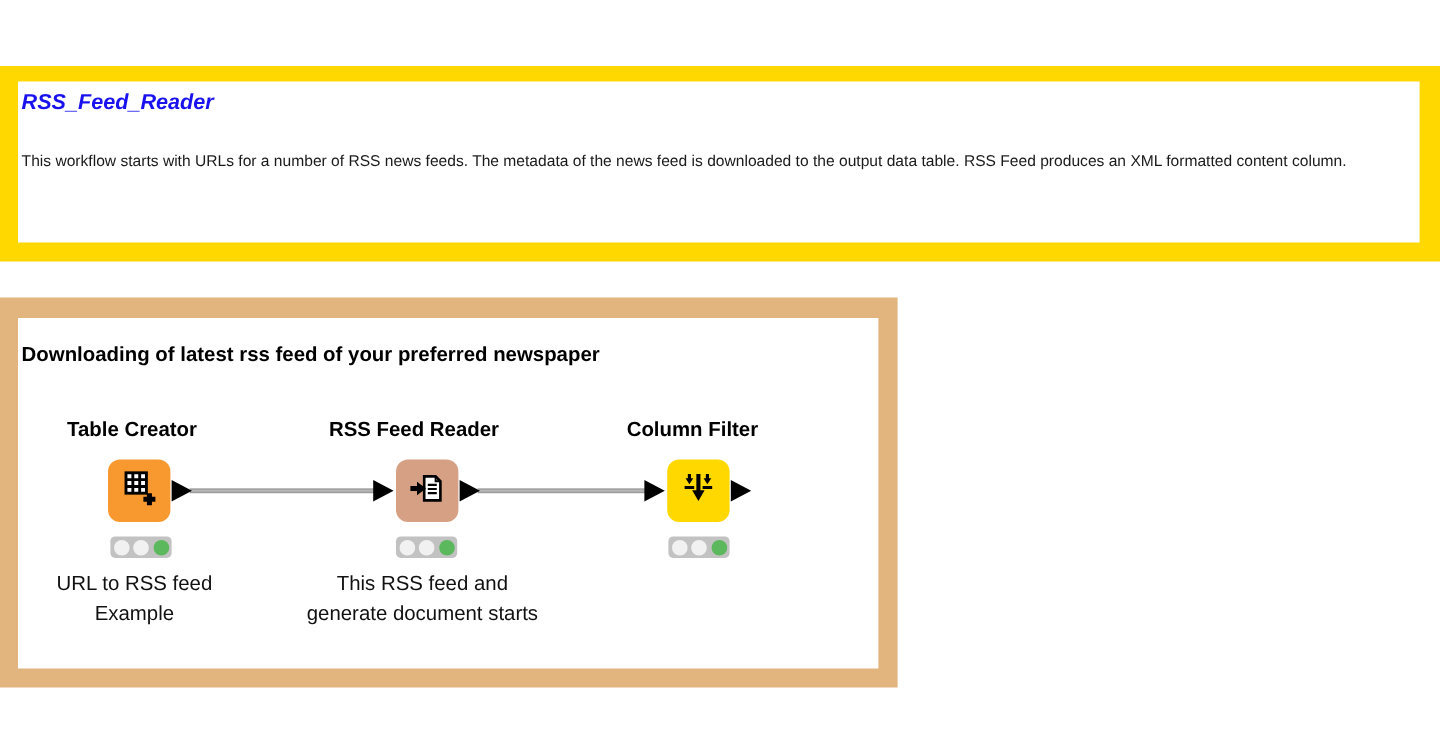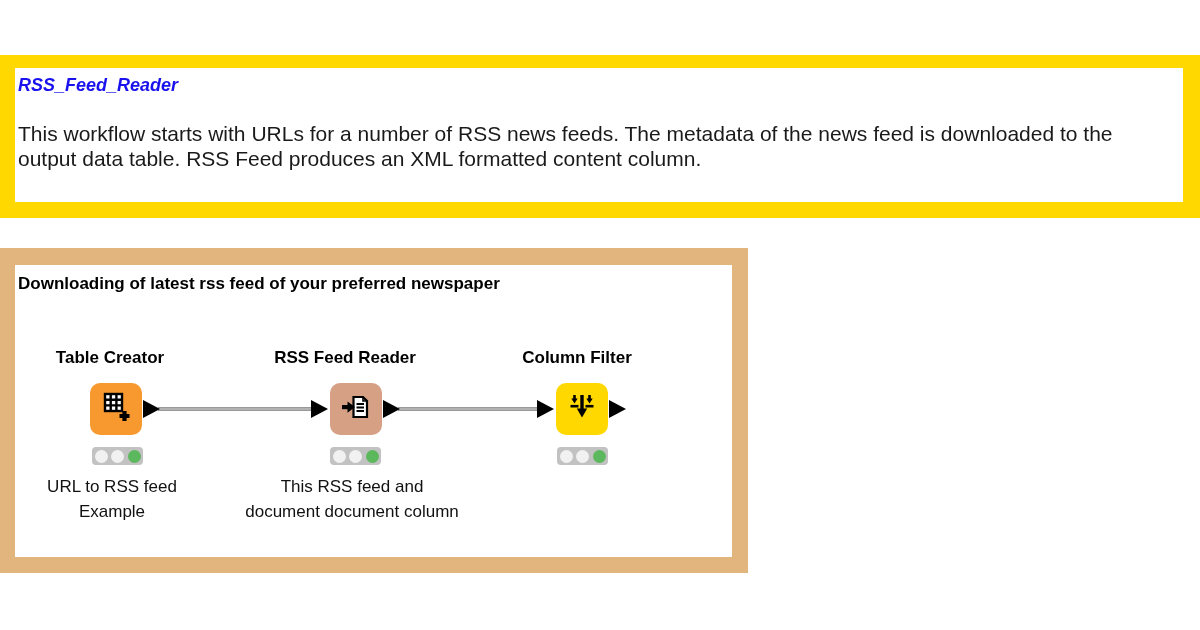--- a/index.html
+++ b/index.html
@@ -20,31 +20,31 @@
     background: #ffffff;
     border-style: solid; border-width: 13px 17px 16px 15px;
     padding: 6px 10px 0 3px;
   }
   .anno-top-title {
     font-size: 18px; font-weight: bold; font-style: italic;
     line-height: 22px;
   }
   .anno-top-body {
     margin-top: 25px;
-    font-size: 21px; line-height: 25px; color: #1a1a1a;
+    font-size: 13px; line-height: 25px; color: #1a1a1a;
     max-width: 1135px;
   }
 
   
   .anno-wf {
     position: absolute; left: 0; top: 248px;
     width: 748px; height: 325px;
     background: #ffffff;
     border-style: solid; border-width: 17px 16px 16px 15px;
-    padding: 8px 4px 0 3px;
+    padding: 20px 4px 0 3px;
   }
   .anno-wf-title {
     font-size: 17px; font-weight: bold; color: #000;
     line-height: 21px;
   }
 
   
   .node-heading {
     position: absolute; top: 348px; width: 260px;
     text-align: center; font-size: 17px; font-weight: bold; color: #000;
@@ -137,21 +137,21 @@
       </svg>
     </span>
   </div>
   <div class="traffic-light" style="left:330px">
     <span class="light"></span>
     <span class="light"></span>
     <span class="light on-green" style="background-color: rgb(92, 184, 92);"></span>
   </div>
   <div class="node-caption" style="left:212px">
     <div>This RSS feed and</div>
-    <div>document document column</div>
+    <div>generate document starts</div>
   </div>
 
   <div class="node-square" style="left: 556px; background-color: rgb(255, 216, 0);">
     <span>
       <svg viewBox="0 0 34 34" width="34" height="34">
         <path d="M9.5 5 V9.5" stroke="#000" stroke-width="2.6" fill="none"></path>
         <path d="M6.3 8.5 L9.5 13.5 L12.7 8.5 Z" fill="#000"></path>
         <path d="M5.5 16.2 H13.5" stroke="#000" stroke-width="2.6" fill="none"></path>
         <path d="M24.5 5 V9.5" stroke="#000" stroke-width="2.6" fill="none"></path>
         <path d="M21.3 8.5 L24.5 13.5 L27.7 8.5 Z" fill="#000"></path>

